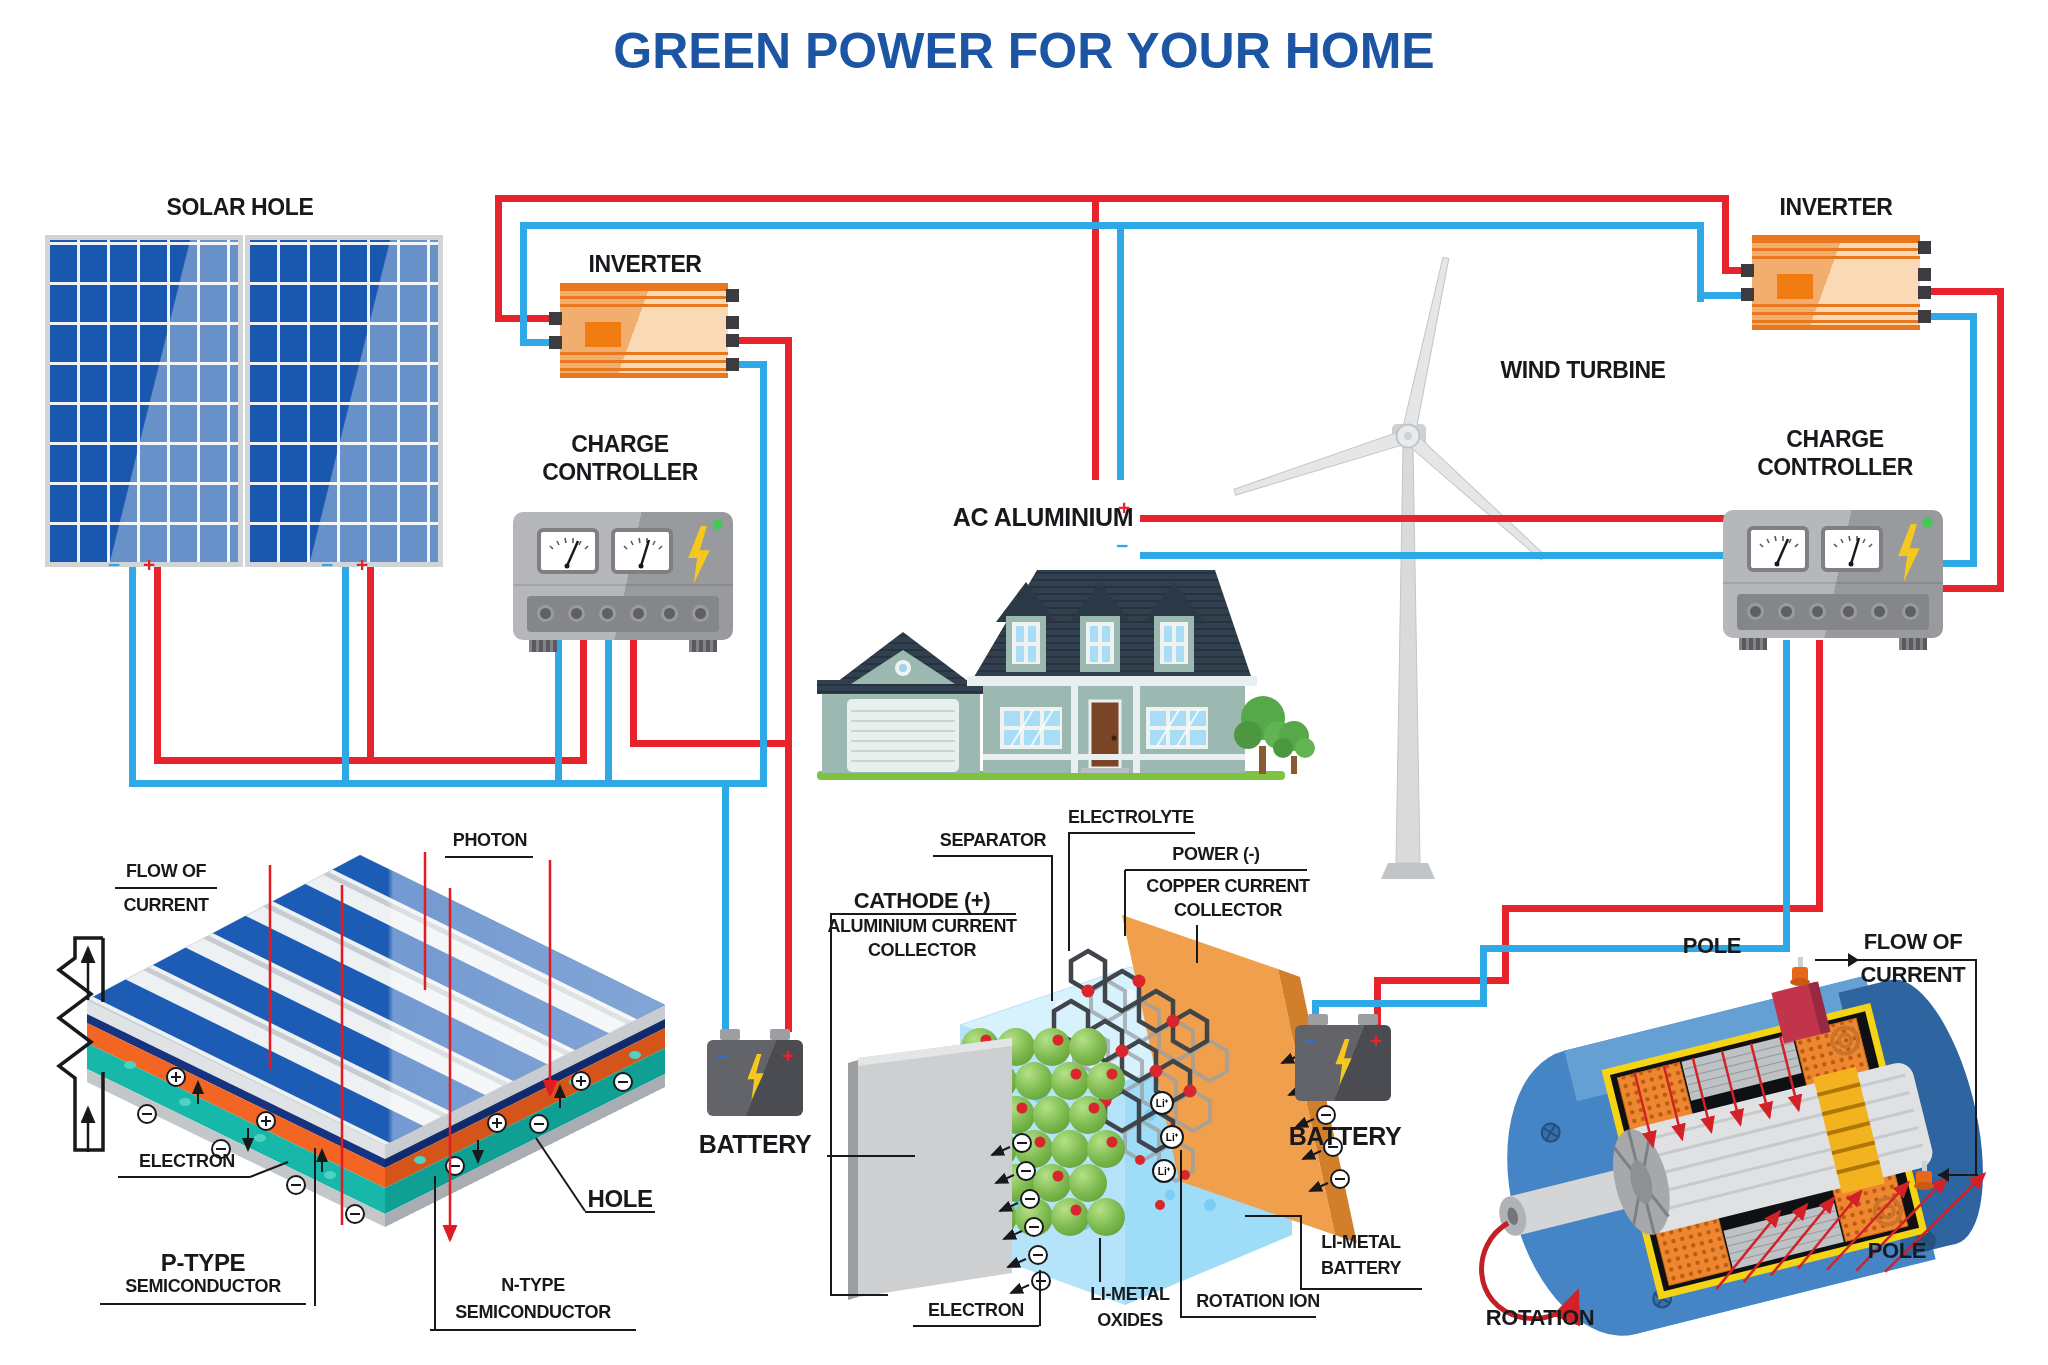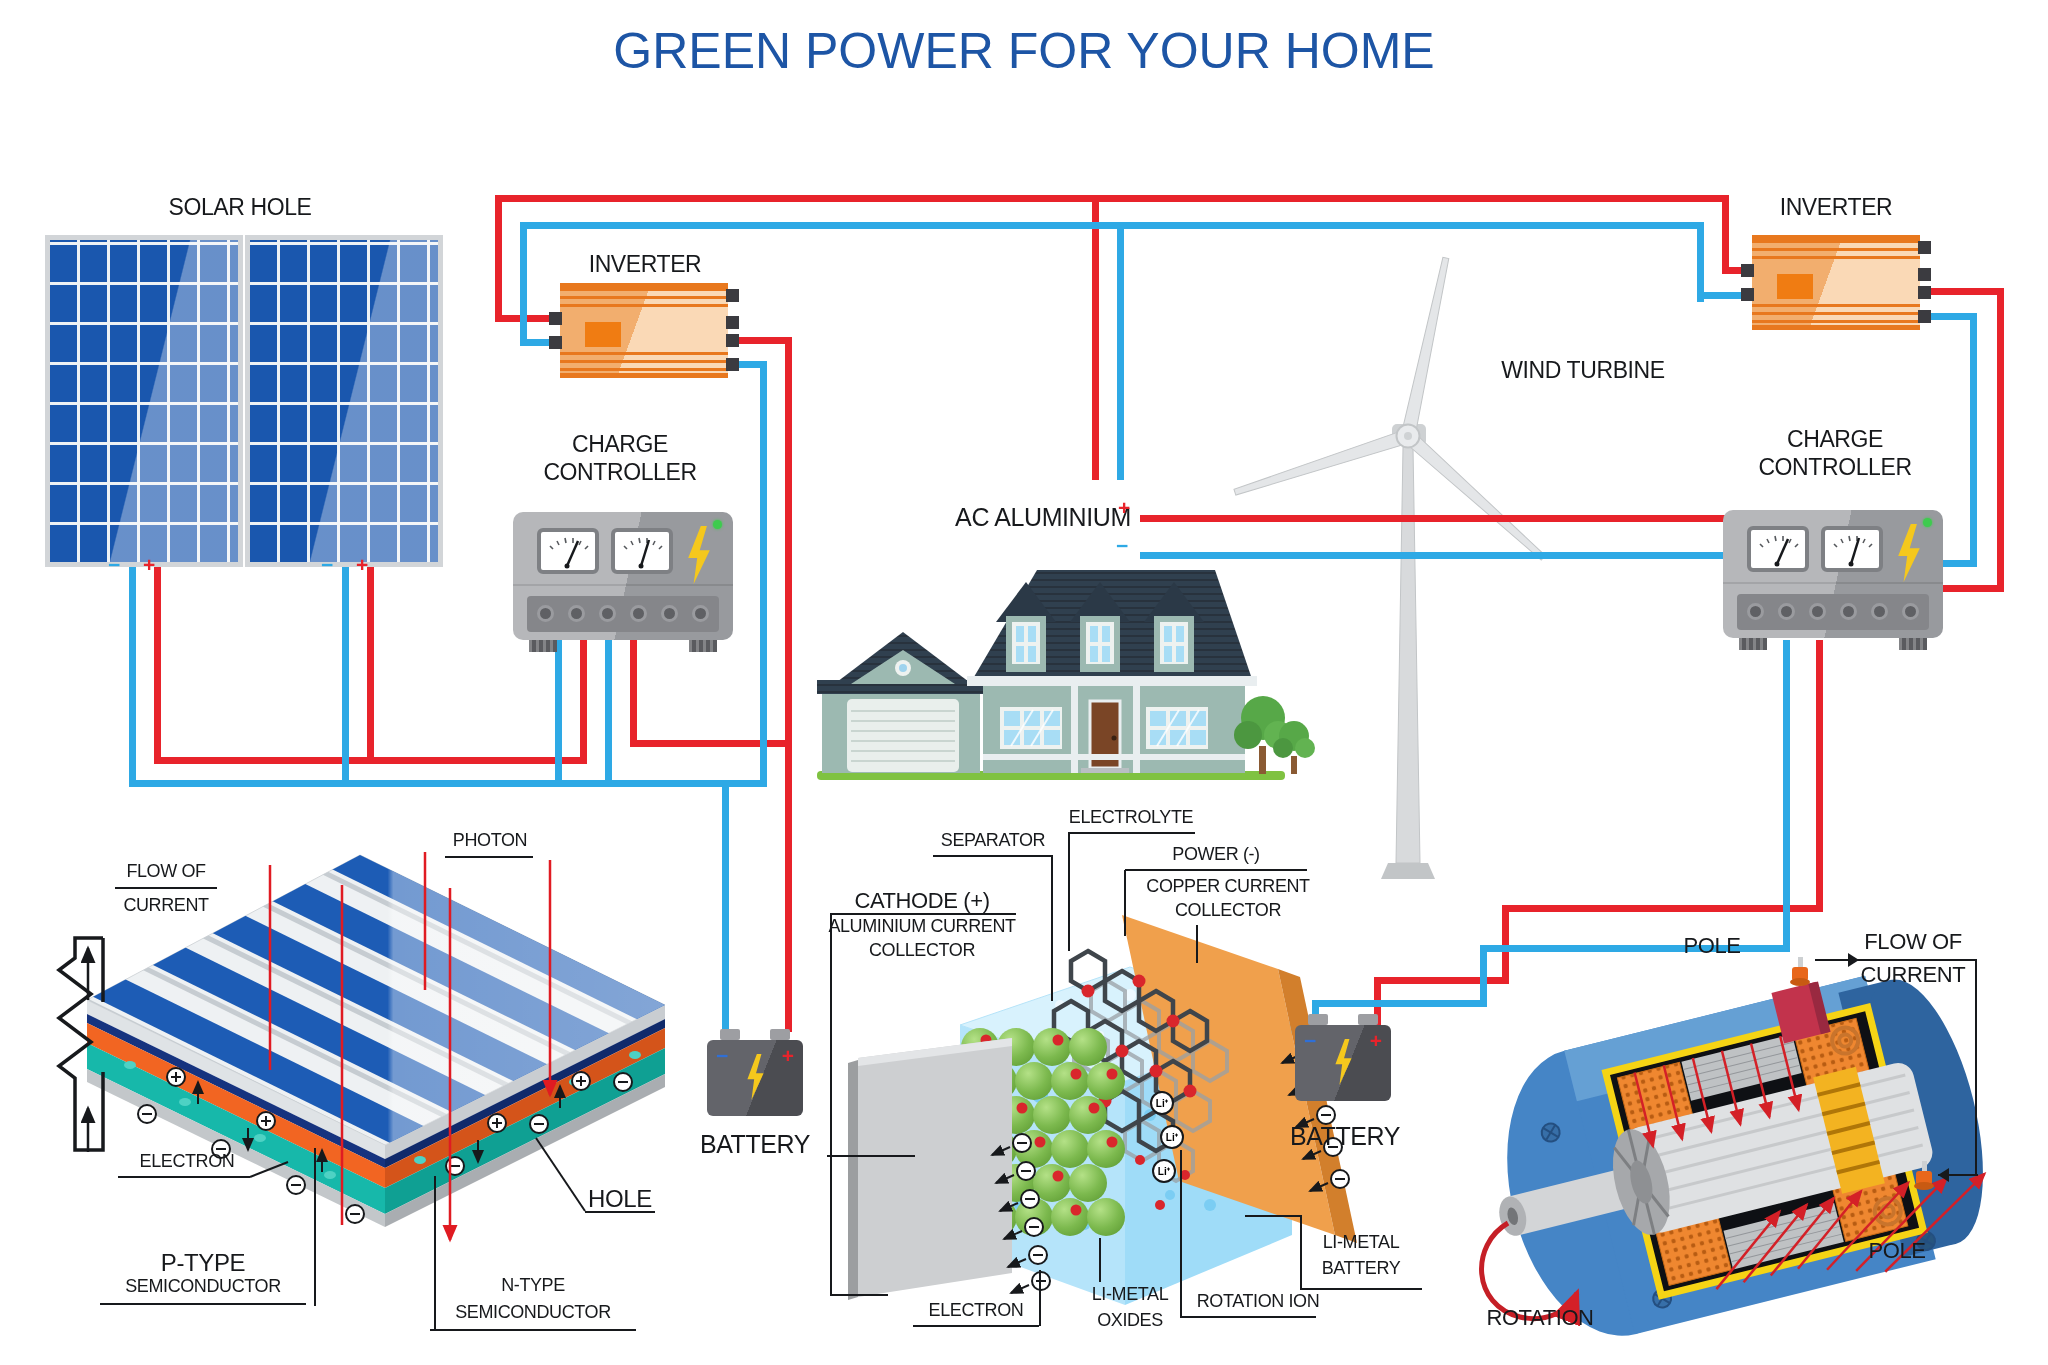--- a/index.html
+++ b/index.html
@@ -1,18 +1,18 @@
 <!DOCTYPE html>
 <html><head>
 <meta charset="utf-8">
 <style>
   html,body{margin:0;padding:0;background:#fff}
   #stage{position:relative;width:2048px;height:1365px;background:#ffffff;
          font-family:"Liberation Sans",sans-serif;overflow:hidden}
-  .lbl{position:absolute;transform:translateX(-50%);font-weight:normal;color:#17191c;
+  .lbl{position:absolute;transform:translateX(-50%);font-weight:bold;color:#17191c;
        white-space:nowrap;letter-spacing:-0.4px;text-align:center}
   .w{position:absolute}
   .r{background:#e8232b}
   .b{background:#2ea9e5}
   .k{position:absolute;background:#17191c}
   .ah-r{position:absolute;width:0;height:0;border-left:11px solid #17191c;
         border-top:7px solid transparent;border-bottom:7px solid transparent}
   .ah-l{position:absolute;width:0;height:0;border-right:11px solid #17191c;
         border-top:7px solid transparent;border-bottom:7px solid transparent}
   svg.diag{position:absolute;overflow:visible}

